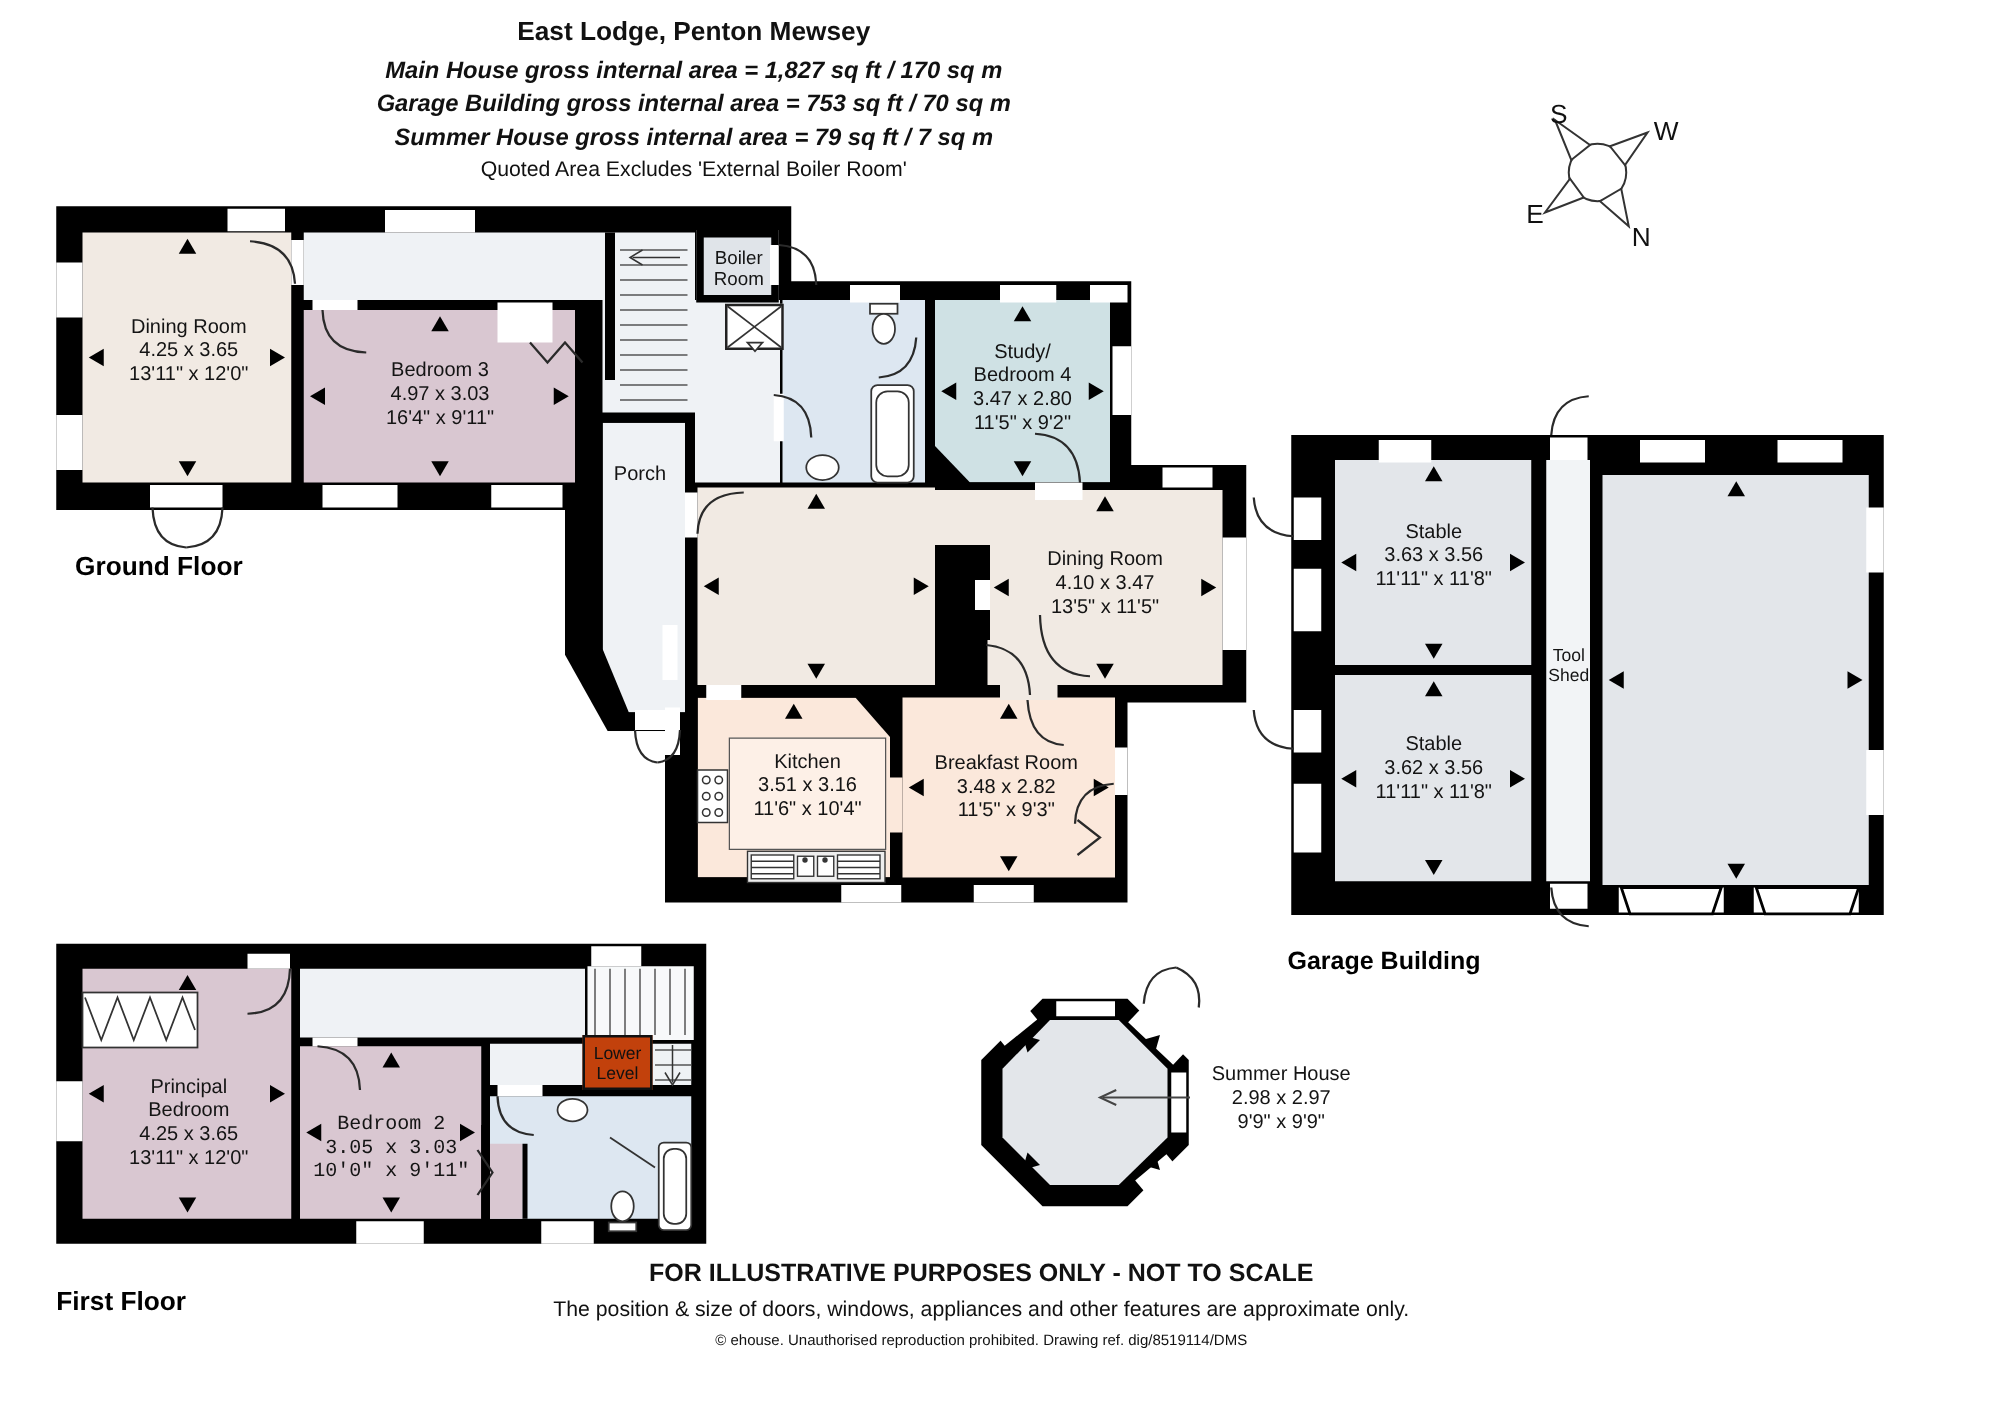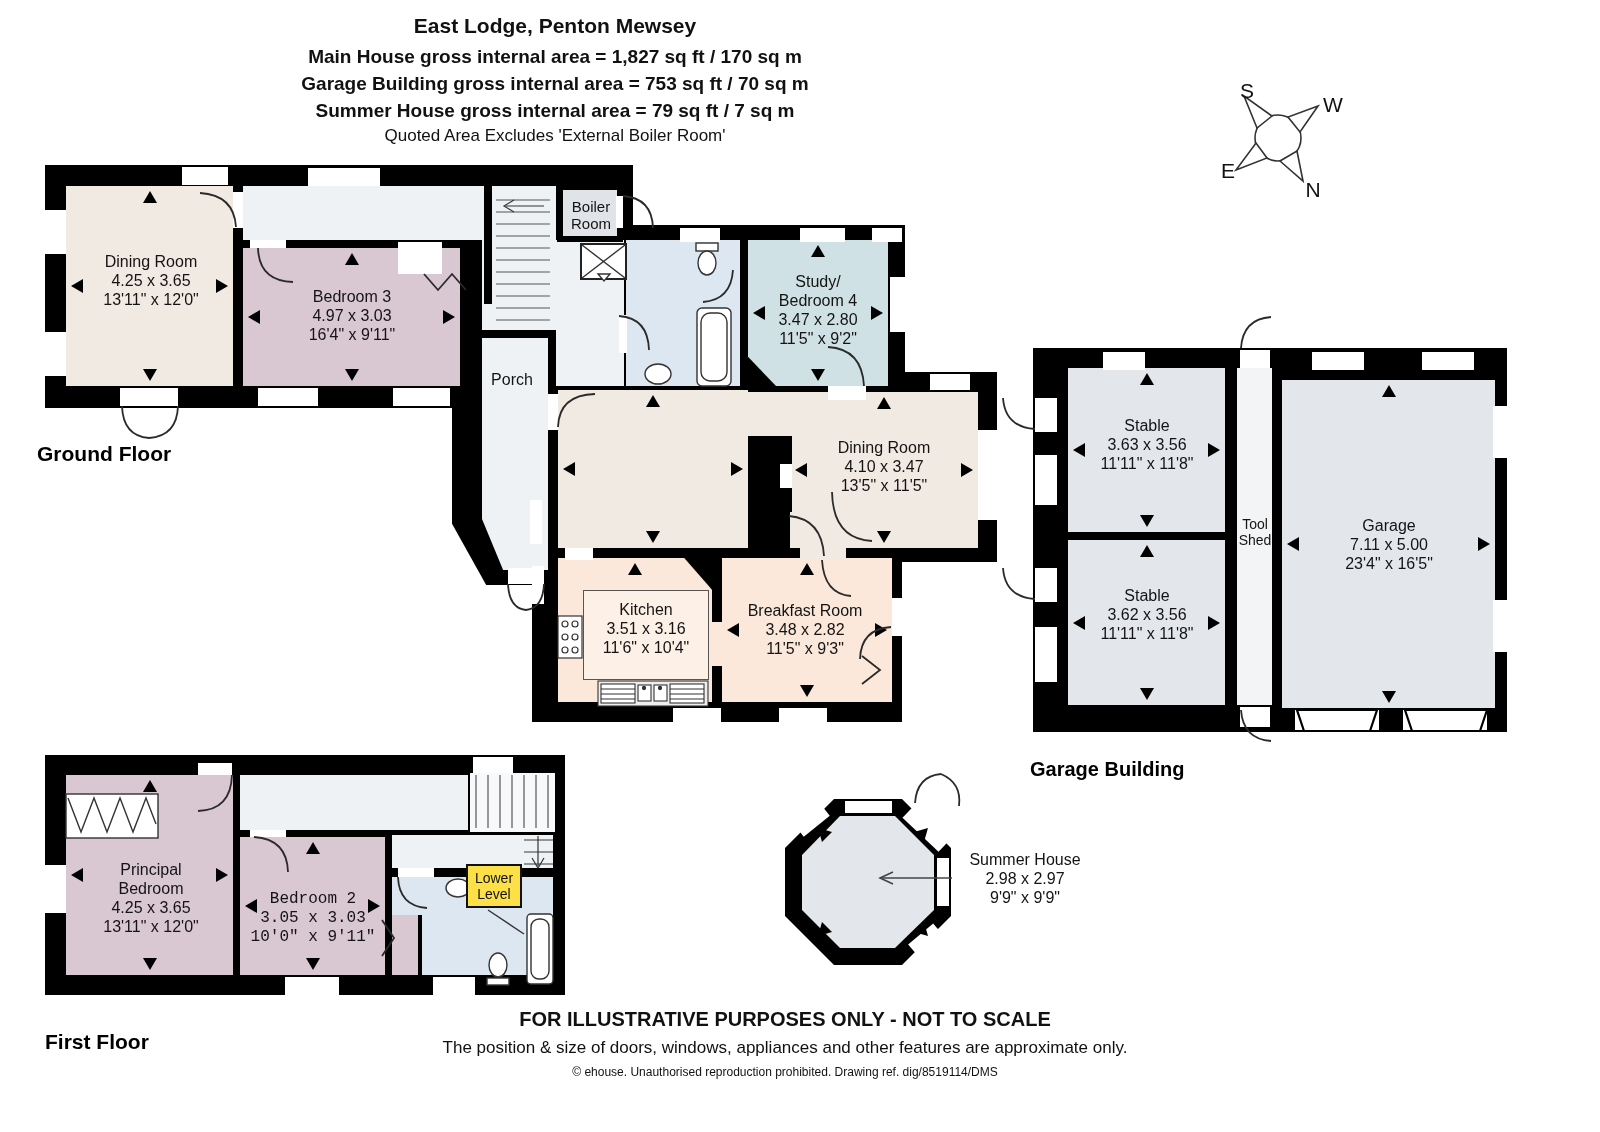--- a/index.html
+++ b/index.html
@@ -14,32 +14,32 @@
   .c-study{background:#cfe1e4;} .c-peach{background:#fbe8db;} .c-grey{background:#e3e6ea;}
   .c-hall{background:#eff2f5;} .c-shed{background:#f2f4f6;} .c-stair{background:#f7f9fa;}
   .lb{position:absolute;z-index:5;display:flex;flex-direction:column;align-items:center;
       justify-content:center;text-align:center;font-size:16px;line-height:19px;color:#141414;}
   .lb span{display:block;white-space:pre-line;}
   .sm{font-size:15px;line-height:17px;}
   .xs{font-size:14px;line-height:16px;align-items:center;}
   .floorlbl{position:absolute;z-index:5;font-size:21px;font-weight:bold;color:#000;}
   .hdr{position:absolute;left:140px;top:14px;width:830px;text-align:center;z-index:5;}
   .hdr .t{font-size:21px;font-weight:bold;margin:0 0 5px 0;}
-  .hdr .a{font-size:19px;font-weight:bold;line-height:27px;margin:0;}
+  .hdr .a{font-size:19px;font-weight:bold;line-height:27px;margin:0;font-style:italic;}
   .hdr .n{font-size:17px;line-height:24px;margin:0;}
   .ftr{position:absolute;left:185px;top:1008px;width:1200px;text-align:center;z-index:5;}
   .ftr .f1{font-size:20px;font-weight:bold;margin:0 0 7px 0;}
   .ftr .f2{font-size:17px;margin:0 0 7px 0;}
   .ftr .f3{font-size:12px;margin:0;}
   .boilerbox{position:absolute;left:557px;top:184px;width:66px;height:58px;box-sizing:border-box;
              background:#e0e4e9;border:6px solid #000;z-index:3;}
   .showerbox{position:absolute;left:580px;top:243px;width:47px;height:37px;box-sizing:border-box;
              background:#fff;border:2px solid #222;z-index:3;}
-  .llbox{position:absolute;left:466px;top:864px;width:56px;height:44px;box-sizing:border-box;
-         background:#fde047;border:2px solid #111;z-index:6;display:flex;align-items:center;
+  .llbox{position:absolute;left:466px;top:828px;width:56px;height:44px;box-sizing:border-box;
+         background:#c2410c;border:2px solid #111;z-index:6;display:flex;align-items:center;
          justify-content:center;text-align:center;}
   .kinner{position:absolute;left:583px;top:590px;width:126px;height:90px;box-sizing:border-box;
           background:#fdf0e7;border:1px solid #555;z-index:3;}
   svg.ovl{position:absolute;left:0;top:0;z-index:4;pointer-events:none;}
   .tri{position:absolute;width:0;height:0;z-index:4;}
   .a-n{top:5px;left:50%;transform:translateX(-50%);border-left:7px solid transparent;border-right:7px solid transparent;border-bottom:12px solid #000;}
   .a-s{bottom:5px;left:50%;transform:translateX(-50%);border-left:7px solid transparent;border-right:7px solid transparent;border-top:12px solid #000;}
   .a-w{left:5px;top:50%;transform:translateY(-50%);border-top:7px solid transparent;border-bottom:7px solid transparent;border-right:12px solid #000;}
   .a-e{right:5px;top:50%;transform:translateY(-50%);border-top:7px solid transparent;border-bottom:7px solid transparent;border-left:12px solid #000;}
 </style>
@@ -430,32 +430,27 @@
   </div>
   <div class="lb" style="left:1073px;top:578px;width:148px;height:72px;">
     <span>Stable</span>
     <span>3.62 x 3.56</span>
     <span>11'11" x 11'8"</span>
   </div>
   <div class="lb xs" style="left:1228px;top:512px;width:54px;height:40px;">
     <span>Tool
 Shed</span>
   </div>
-  <div class="lb" style="left:1303px;top:508px;width:172px;height:72px;">
-    <span>Garage</span>
-    <span>7.11 x 5.00</span>
-    <span>23'4" x 16'5"</span>
-  </div>
   <div class="lb" style="left:950px;top:846px;width:150px;height:64px;">
     <span>Summer House</span>
     <span>2.98 x 2.97</span>
     <span>9'9" x 9'9"</span>
   </div>
 
-  <div class="floorlbl" style="left:37px;top:442px;">Ground Floor</div>
+  <div class="floorlbl" style="left:60px;top:442px;">Ground Floor</div>
   <div class="floorlbl" style="left:45px;top:1030px;">First Floor</div>
   <div class="floorlbl" style="left:1030px;top:758px;font-size:20px;">Garage Building</div>
 
   <div class="ftr">
     <div class="f1">FOR ILLUSTRATIVE PURPOSES ONLY - NOT TO SCALE</div>
     <div class="f2">The position &amp; size of doors, windows, appliances and other features are approximate only.</div>
     <div class="f3">© ehouse. Unauthorised reproduction prohibited. Drawing ref. dig/8519114/DMS</div>
   </div>
 
 </div>

